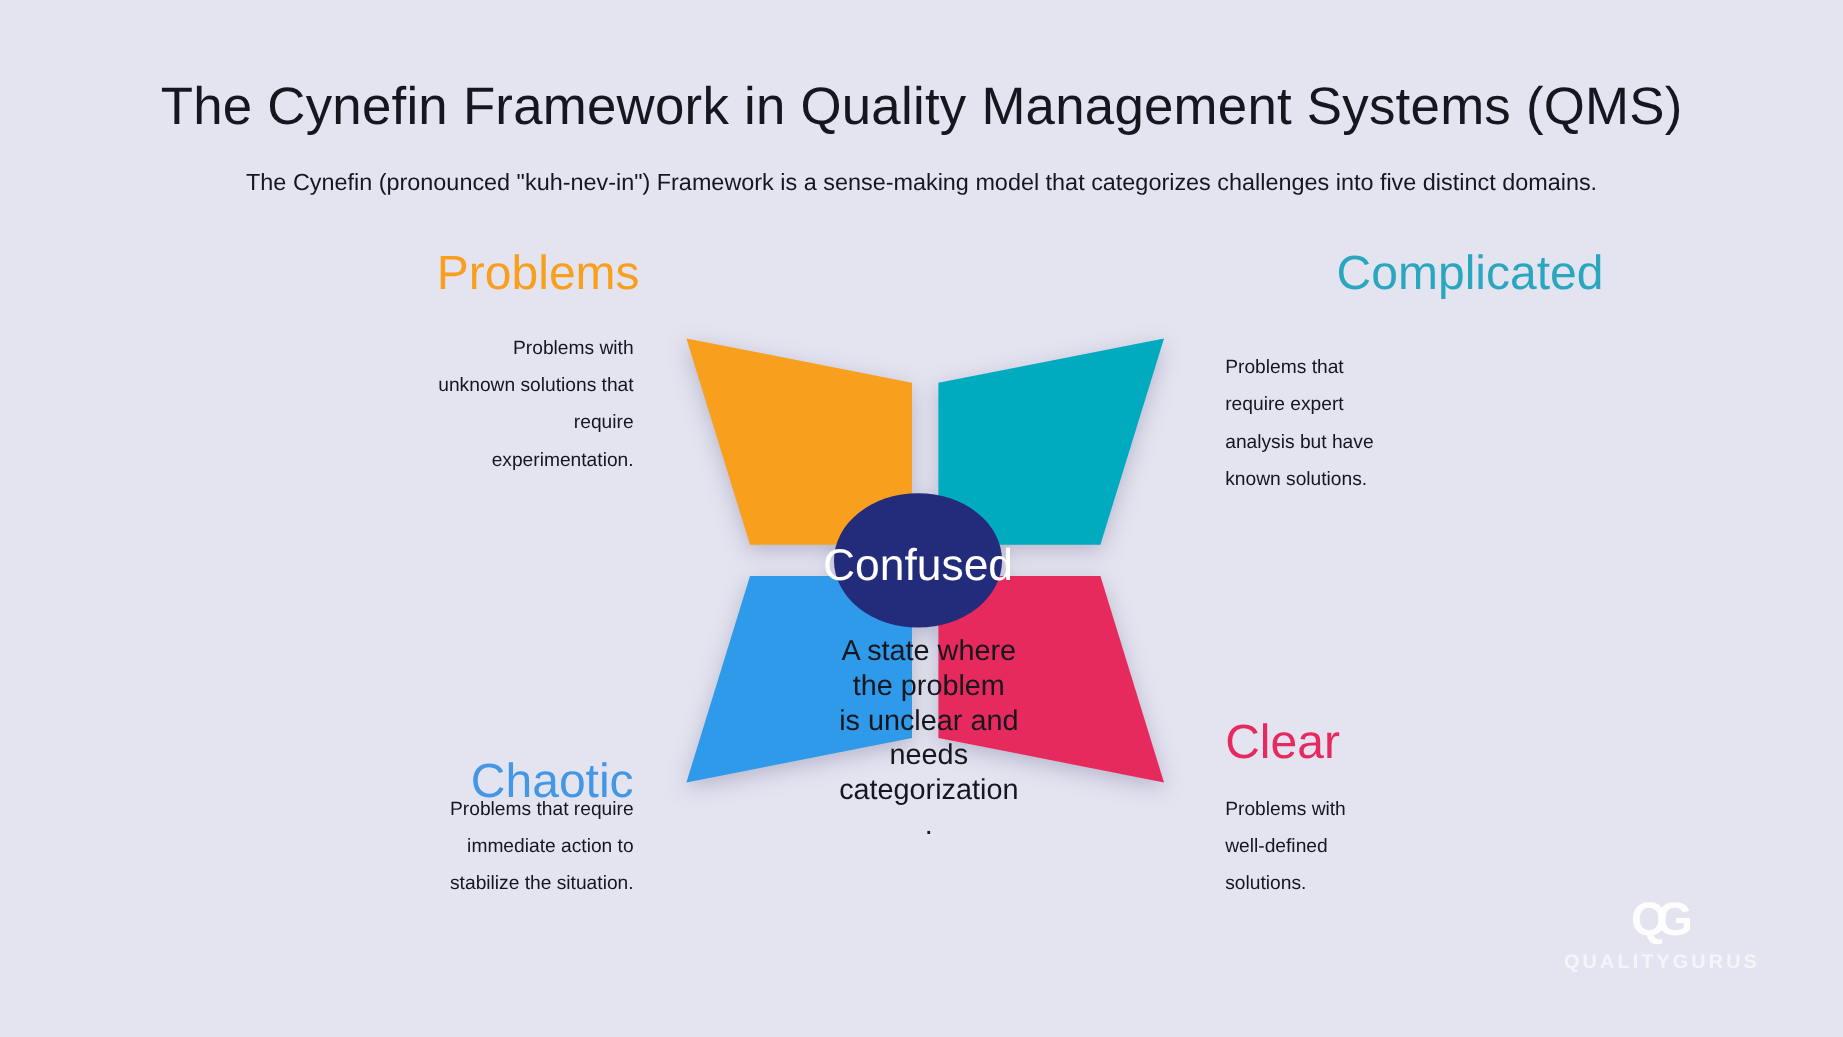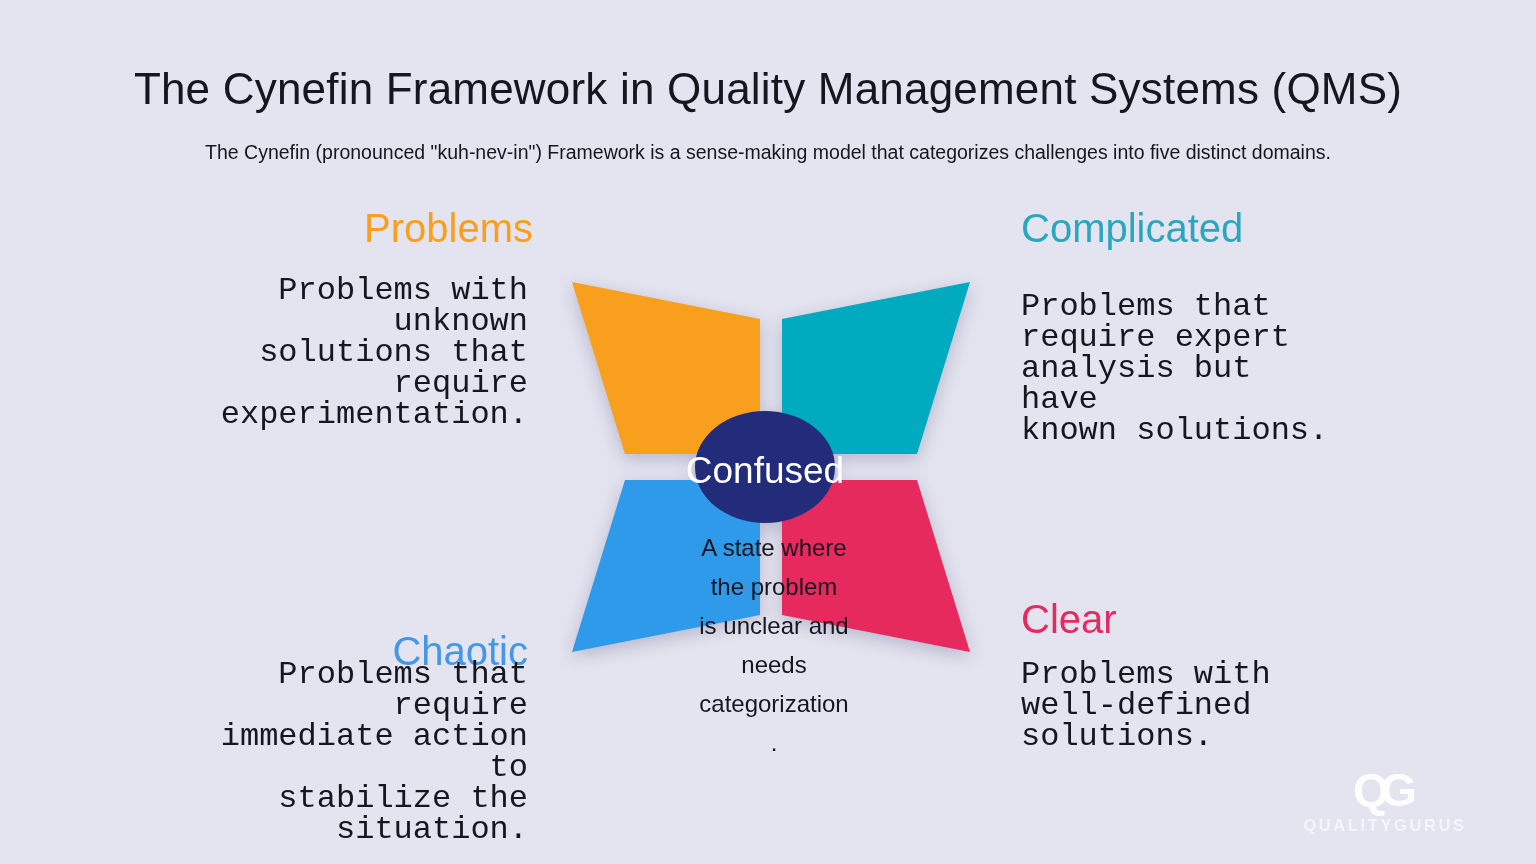--- a/index.html
+++ b/index.html
@@ -21,50 +21,48 @@
     top:141px;left:0;width:1536px;
     text-align:center;
     font-size:19.5px;font-weight:400;
   }
   .pinwheel{top:0;left:0;width:1536px;height:864px;
     filter:drop-shadow(0 5px 9px rgba(60,60,110,0.28));}
   .q-heading{
     font-size:40px;font-weight:400;line-height:48px;
   }
   .q-body{
-    font-size:32px;line-height:31px;
+    font-size:16px;line-height:31px;
     white-space:pre-line;
-    font-family:Liberation Mono, monospace;
   }
   .h-complex{top:204px;left:220px;width:313px;text-align:right;}
   .b-complex{top:275px;left:220px;width:308px;text-align:right;}
-  .h-complicated{top:204px;left:1021px;width:340px;text-align:left;}
+  .h-complicated{top:204px;left:1055px;width:340px;text-align:center;}
   .b-complicated{top:275px;left:1021px;width:320px;text-align:left;margin-top:16px;}
   .h-chaotic{top:595px;left:220px;width:308px;text-align:right;margin-top:32px;}
   .b-chaotic{top:659px;left:220px;width:308px;text-align:right;}
   .h-clear{top:595px;left:1021px;width:340px;text-align:left;}
   .b-clear{top:659px;left:1021px;width:320px;text-align:left;}
   .confused-label{
     top:450px;left:662px;width:206px;
     text-align:center;font-size:37px;
   }
   .confused-body{
     top:528px;left:674px;width:200px;
     text-align:center;
-    font-size:24px;line-height:39px;
+    font-size:24px;line-height:29px;
     white-space:pre-line;
   }
   .logo{top:742px;left:1280px;width:210px;text-align:center;}
   .logo-monogram{
-    font-size:47px;font-weight:700;
+    font-size:39px;font-weight:700;
     letter-spacing:-9px;
     color:rgba(255,255,255,0.92);
     line-height:50px;
     padding-right:9px; 
-    margin-top:23px;
   }
   .logo-wordmark{
     margin-top:1px;
     font-size:16.5px;font-weight:700;
     letter-spacing:2.6px;
     color:rgba(255,255,255,0.62);
   }
 </style>
 </head>
 <body>

